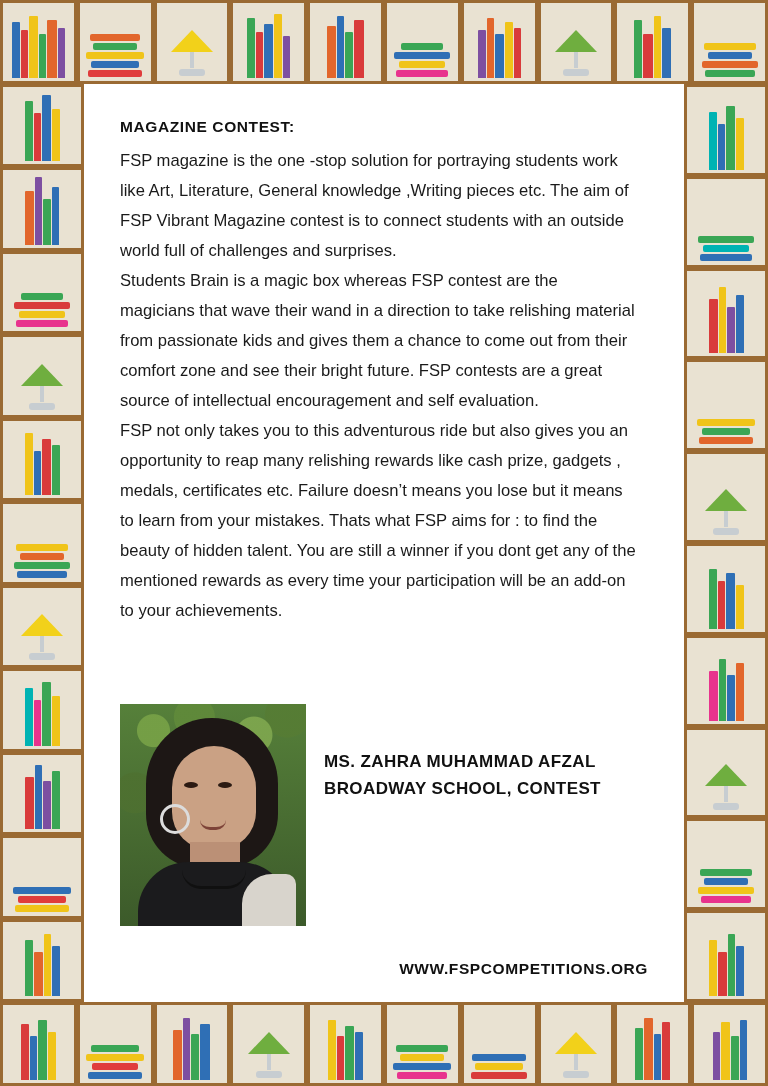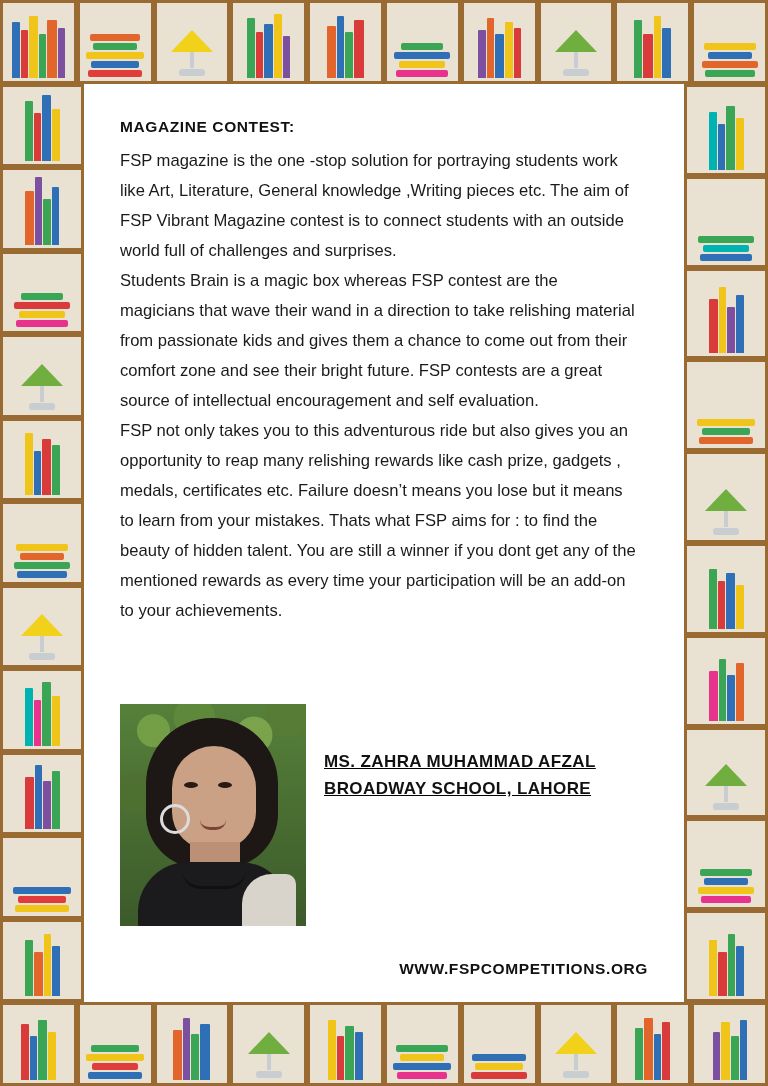--- a/index.html
+++ b/index.html
@@ -148,21 +148,20 @@
     margin: 0;
     text-align: left;
   }
 
   .presenter {
     position: absolute;
     left: 36px;
     top: 620px;
     display: flex;
     align-items: flex-start;
-    text-decoration: underline;
   }
 
   .photo {
     width: 186px;
     height: 222px;
     background: linear-gradient(#3f5a2c 0%, #4d6b32 18%, #2e3f22 35%, #3a3a3a 60%, #2b2b2b 100%);
     position: relative;
     overflow: hidden;
     flex: none;
   }
@@ -625,20 +624,20 @@
         <span class="eye r"></span>
         <span class="mouth"></span>
         <span class="neck"></span>
         <span class="torso"></span>
         <span class="shoulder-white"></span>
         <span class="necklace"></span>
         <span class="earring"></span>
       </div>
       <div class="presenter-lines">
         <div>MS. ZAHRA MUHAMMAD AFZAL</div>
-        <div>BROADWAY SCHOOL, LAHORE</div>
+        <div>BROADWAY SCHOOL, CONTEST</div>
       </div>
     </div>
 
     <div class="site">WWW.FSPCOMPETITIONS.ORG</div>
   </div>
 
 </div>
 
 </body></html>

